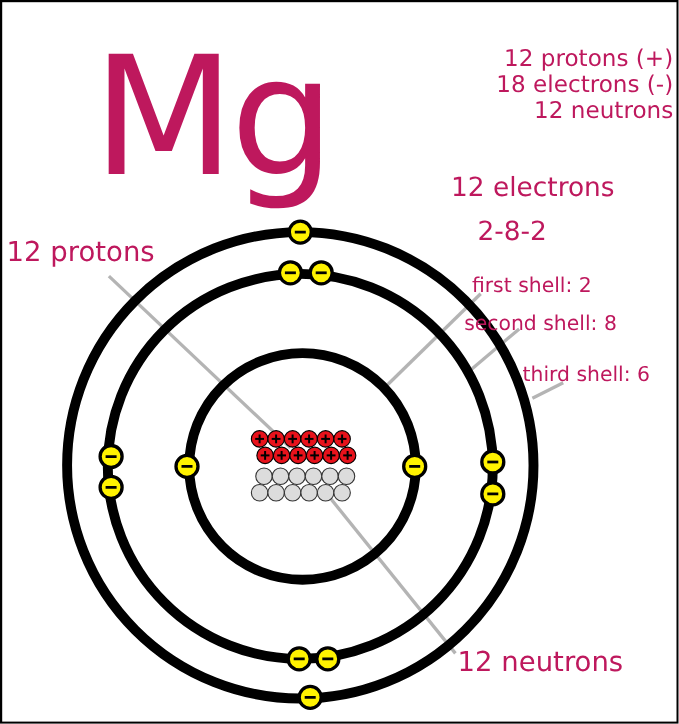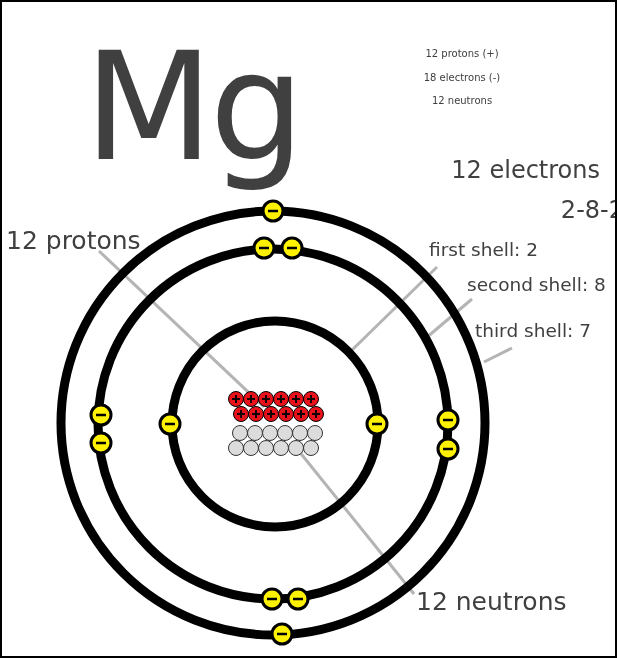--- a/index.html
+++ b/index.html
@@ -4,35 +4,35 @@
   <style>
     html, body { margin: 0; padding: 0; background: #ffffff; }
     .canvas {
       position: relative;
       width: 617px; height: 658px;
       box-sizing: border-box;
       border: 2px solid #000000;
       background: #ffffff;
       overflow: hidden;
       font-family: "DejaVu Sans", sans-serif;
-      color: #404040;
+      color: #be185d;
     }
     .symbol {
       position: absolute; left: 82px; top: 20px;
       font-family: "DejaVu Sans", sans-serif;
       font-size: 150px; line-height: 170px; letter-spacing: -4px;
     }
     .info {
       position: absolute; left: 310px; top: 40px; width: 300px;
-      text-align: center; font-size: 10px; line-height: 23.5px;
+      text-align: right; font-size: 21px; line-height: 23.5px;
     }
     .big-label {
-      position: absolute; text-align: right; font-size: 24px; line-height: 36px;
-    }
-    .shell-label { position: absolute; font-size: 18.5px; line-height: 22px; white-space: nowrap; }
+      position: absolute; text-align: left; font-size: 24px; line-height: 36px;
+    }
+    .shell-label { position: absolute; font-size: 18.5px; line-height: 22px; white-space: nowrap; margin-top: 10px; }
     .callout { position: absolute; font-size: 25px; line-height: 30px; white-space: nowrap; }
     svg.atom { position: absolute; left: 0; top: 0; }
   </style>
 </head>
 <body>
 
 <div class="canvas">
 
   <svg class="atom" width="617" height="658" viewBox="0 0 617 658">
 
@@ -185,18 +185,18 @@
   <div class="info">
     <div>12 protons (+)</div>
     <div>18 electrons (-)</div>
     <div>12 neutrons</div>
   </div>
 
   <div class="big-label" style="left:408px; top:150px; width:190px;">12 electrons</div>
   <div class="big-label" style="left:432px; top:190px; width:190px;">2-8-2</div>
 
   <div class="shell-label" style="left:427px; top:237px;">first shell: 2</div>
-  <div class="shell-label" style="left:465px; top:272px;">second shell: 8</div>
-  <div class="shell-label" style="left:473px; top:318px;">third shell: 7</div>
-
-  <div class="callout" style="left:4px; top:224px;">12 protons</div>
+  <div class="shell-label" style="left:420px; top:272px;">second shell: 8</div>
+  <div class="shell-label" style="left:473px; top:318px;">third shell: 6</div>
+
+  <div class="callout" style="left:4px; top:212px;">12 protons</div>
   <div class="callout" style="left:414px; top:585px;">12 neutrons</div>
 </div>
 
 </body></html>

